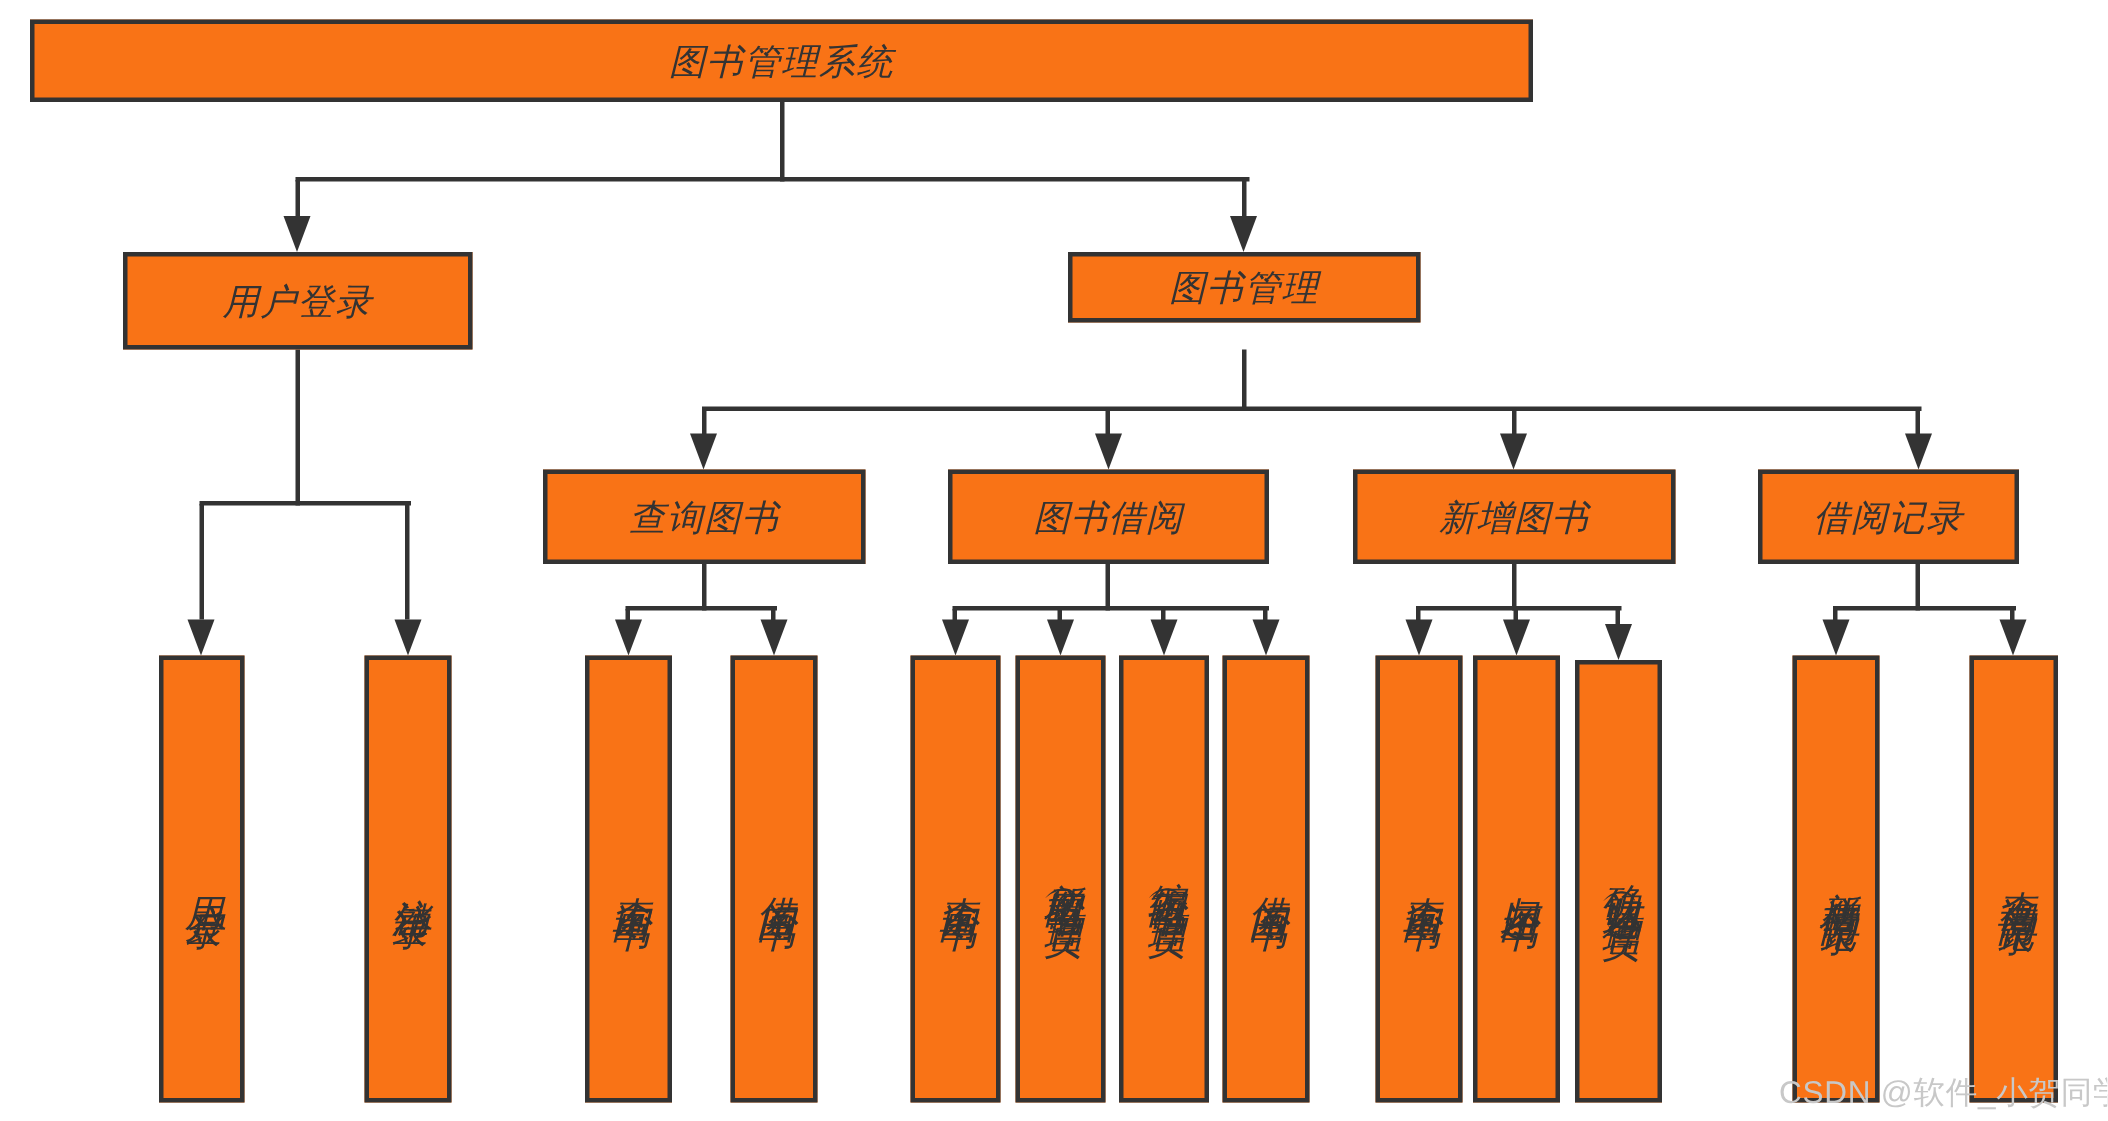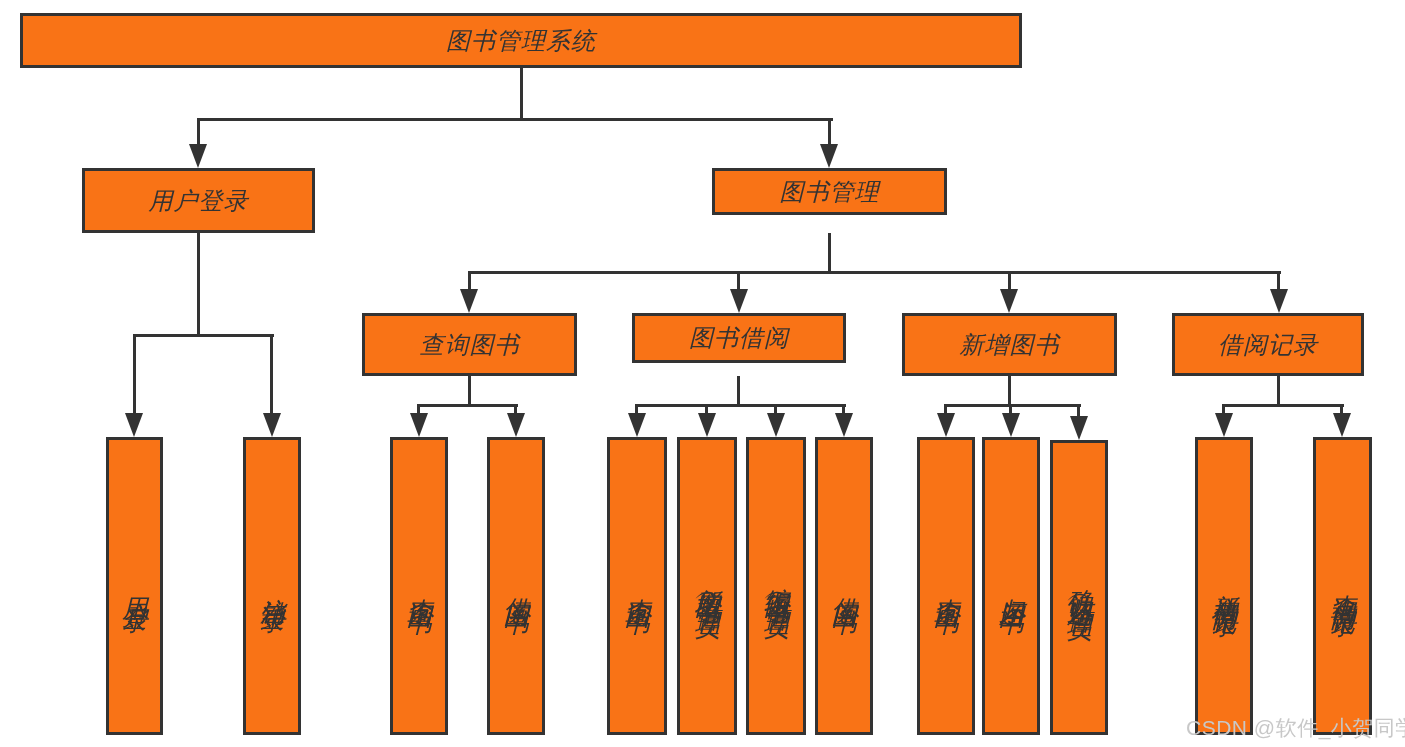--- a/index.html
+++ b/index.html
@@ -60,23 +60,23 @@
   <div class="line" style="left:468px;top:273px;width:3px;height:18px"></div>
   <div class="tri" style="left:460px;top:289px"></div>
   <div class="line" style="left:737px;top:273px;width:3px;height:18px"></div>
   <div class="tri" style="left:730px;top:289px"></div>
   <div class="line" style="left:1008px;top:273px;width:3px;height:18px"></div>
   <div class="tri" style="left:1000px;top:289px"></div>
   <div class="line" style="left:1277px;top:273px;width:3px;height:18px"></div>
   <div class="tri" style="left:1270px;top:289px"></div>
 
   <div class="box hbox" style="left:362px;top:313px;width:215px;height:63px">查询图书</div>
-  <div class="box hbox" style="left:632px;top:313px;width:214px;height:50px">图书借阅</div>
+  <div class="box hbox" style="left:632px;top:313px;width:214px;height:63px">图书借阅</div>
   <div class="box hbox" style="left:902px;top:313px;width:215px;height:63px">新增图书</div>
-  <div class="box hbox" style="left:1172px;top:313px;width:192px;height:63px">借阅记录</div>
+  <div class="box hbox" style="left:1172px;top:313px;width:174px;height:63px">借阅记录</div>
 
   <div class="line" style="left:468px;top:376px;width:3px;height:31px"></div>
   <div class="line" style="left:417px;top:404px;width:101px;height:3px"></div>
   <div class="line" style="left:417px;top:406px;width:3px;height:9px"></div>
   <div class="tri" style="left:410px;top:413px"></div>
   <div class="line" style="left:514px;top:406px;width:3px;height:9px"></div>
   <div class="tri" style="left:507px;top:413px"></div>
 
   <div class="line" style="left:737px;top:376px;width:3px;height:31px"></div>
   <div class="line" style="left:635px;top:404px;width:211px;height:3px"></div>

